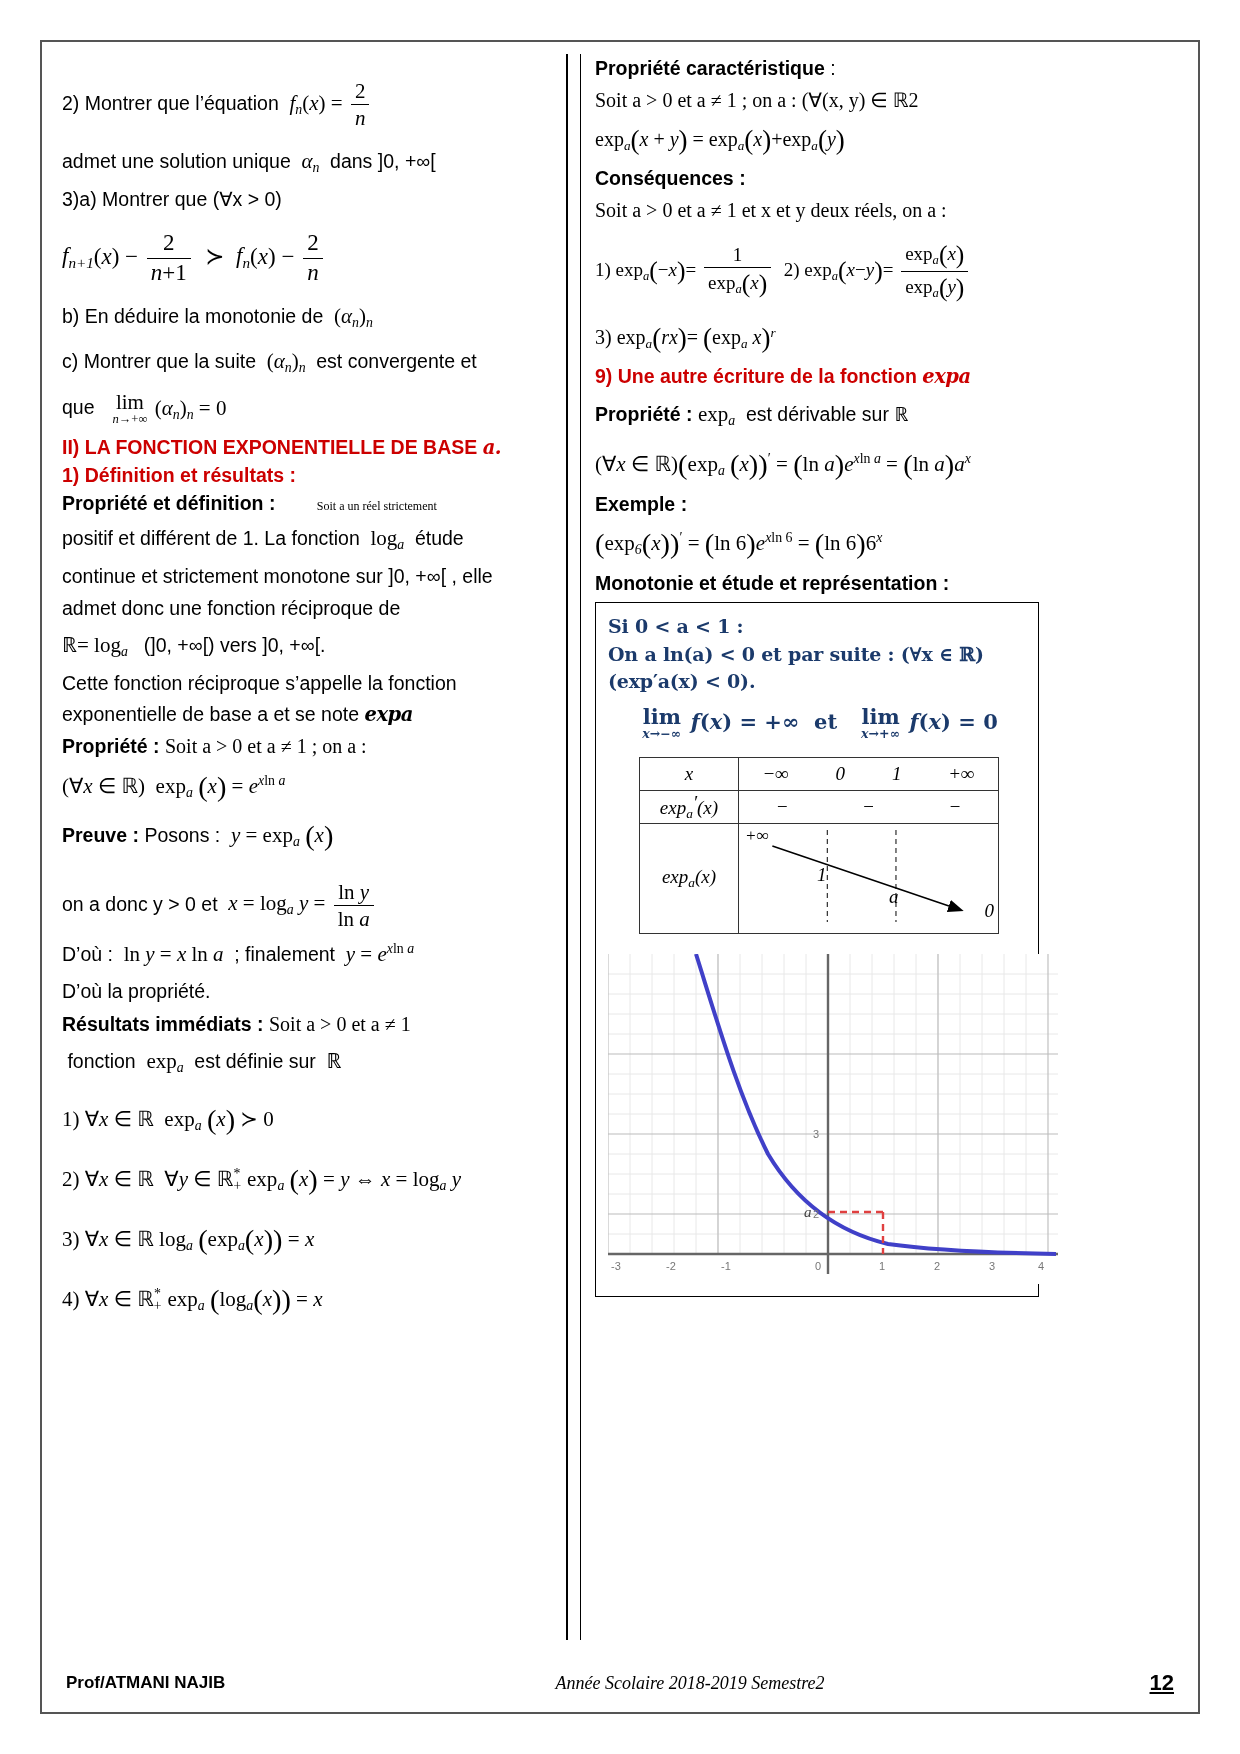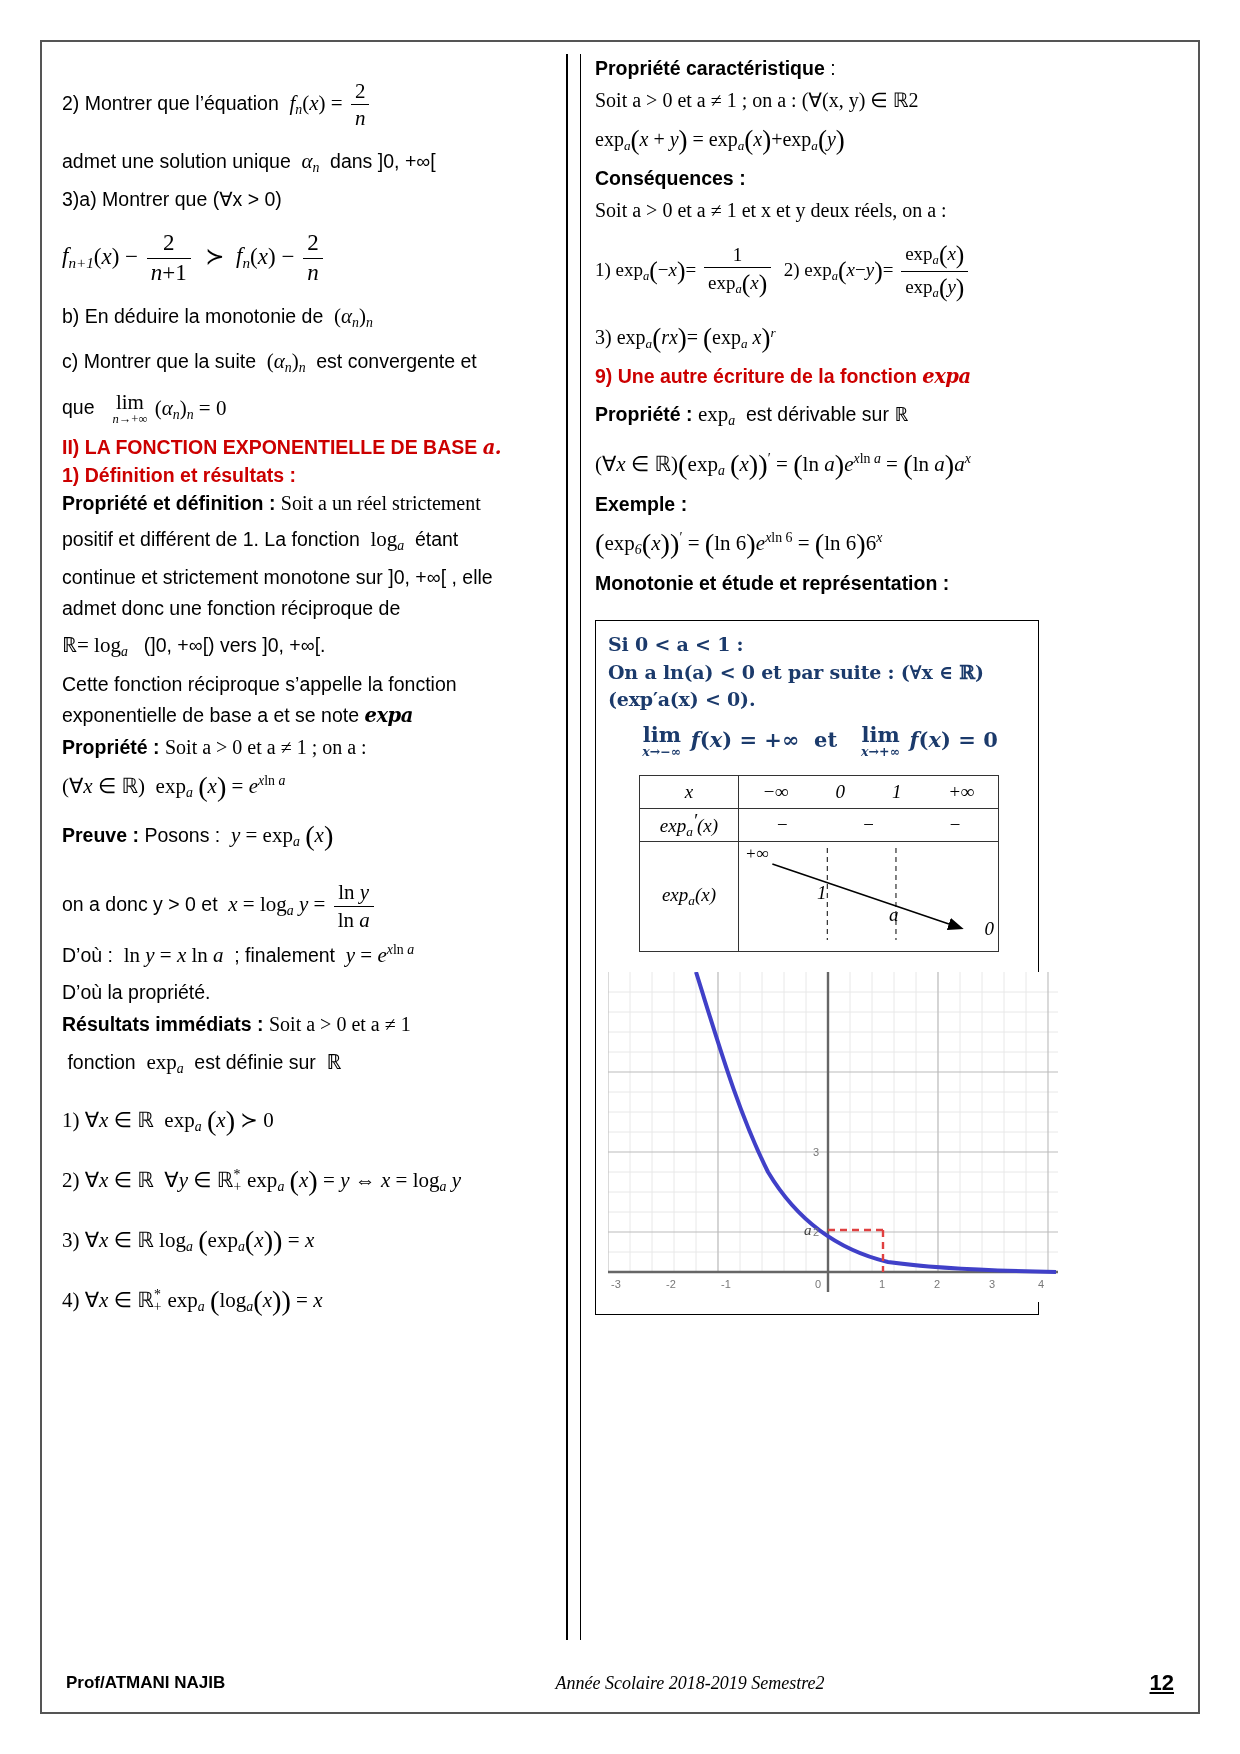--- a/index.html
+++ b/index.html
@@ -63,21 +63,21 @@
   .sub{font-size:0.66em; vertical-align:-0.32em; font-style:italic;}
   .sup{font-size:0.66em; vertical-align:0.55em;}
   .bigp{font-size:1.35em; vertical-align:-0.1em;}
   .limblk{display:inline-block; text-align:center; vertical-align:middle; margin:0 2px;}
   .limblk .top{display:block; line-height:1;}
   .limblk .bot{display:block; font-size:0.6em; line-height:1.1;}
 
   
   .figbox{
     border:1.5px solid #000;
-    margin-top:22px;
+    margin-top:4px;
     padding:10px 8px 12px 12px;
     box-sizing:border-box;
     width:444px;
   }
   .hw{
     font-family:"DejaVu Serif", serif;
     font-weight:bold;
     color:#1b3a6b;
     font-size:19px;
     line-height:1.45;
@@ -179,27 +179,27 @@
       </div>
 
       <div class="ln red sp-s" style="line-height:1.3;">
         <span>II) LA FONCTION EXPONENTIELLE DE BASE</span>
         <span class="scr">a.</span>
       </div>
       <div class="ln red" style="line-height:1.3;">1) Définition et résultats :</div>
 
       <div class="ln" style="line-height:1.35;">
         <span class="b">Propriété et définition :</span>
-        <span class="ser" style="font-size:20px;">Soit a un réel strictement</span>
+        <span class="ser" style="font-size:12px;margin-left:36px;">Soit a un réel strictement</span>
       </div>
 
       <div class="ln sp-s">
         <span>positif et différent de 1. La fonction</span>
         <span class="math">&nbsp;log<span class="sub">a</span>&nbsp;</span>
-        <span>étant</span>
+        <span>étude</span>
       </div>
 
       <div class="ln sp-s">continue et strictement monotone sur ]0, +∞[ , elle</div>
       <div class="ln">admet donc une fonction réciproque de</div>
 
       <div class="ln sp-s">
         <span class="math">ℝ= log<span class="sub">a</span>&nbsp;&nbsp;</span>
         <span>(]0, +∞[) vers ]0, +∞[.</span>
       </div>
 

